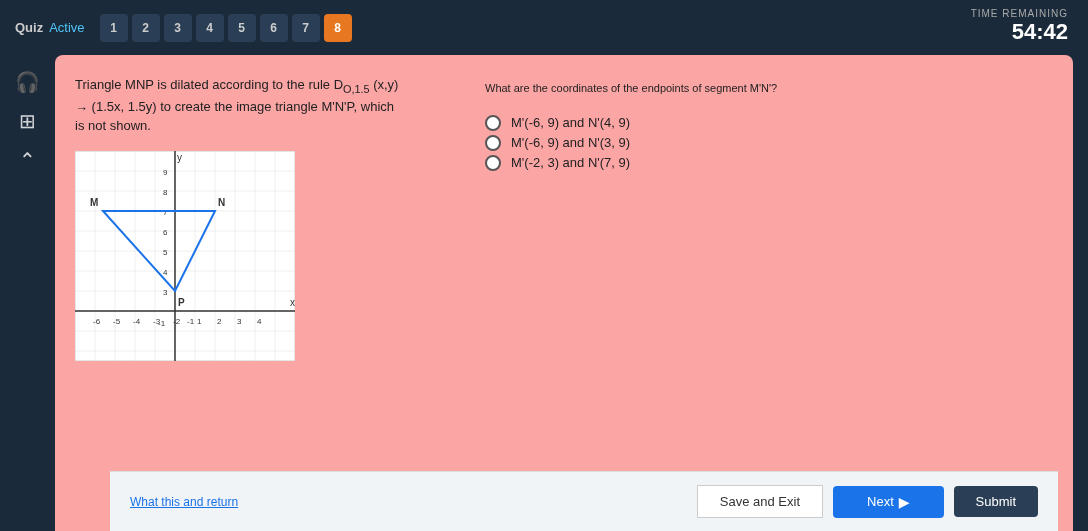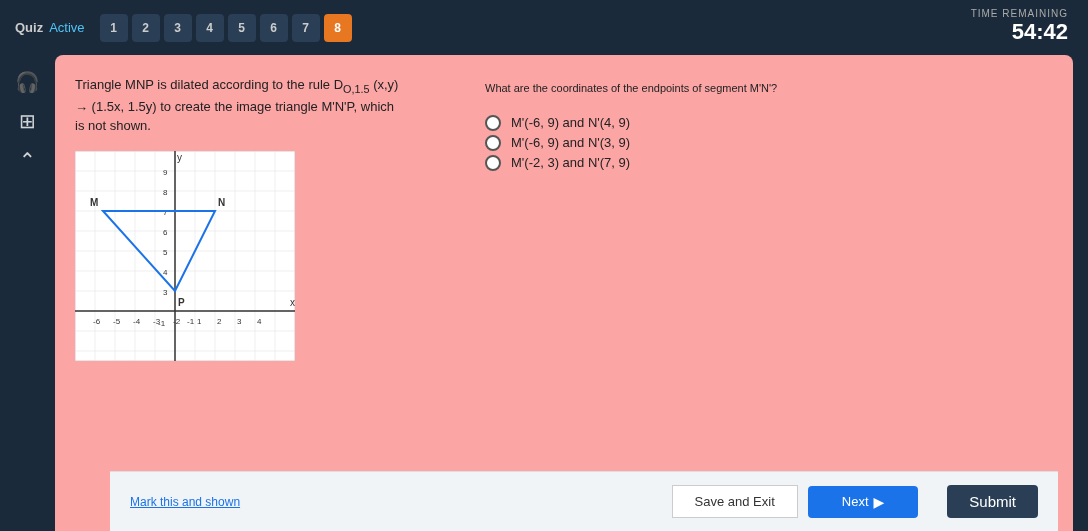--- a/index.html
+++ b/index.html
@@ -243,24 +243,23 @@
       display: flex;
       align-items: center;
       gap: 5px;
     }
 
     .btn-submit {
       padding: 8px 22px;
       background: #2a3f55;
       border: none;
       border-radius: 4px;
-      font-size: 15px;
-      color: white;
-      cursor: pointer;
-      margin-left: 19px;
+      font-size: 13px;
+      color: white;
+      cursor: pointer;
     }
 
     .arrow-right {
       font-size: 14px;
     }
   </style>
 </head>
 <body>
 
 <div class="pencil-icon-top">✏️</div>
@@ -379,21 +378,21 @@
         </div>
         <div class="option-item">
           <div class="radio-circle"></div>
           <span class="option-text">M'(-2, 3) and N'(7, 9)</span>
         </div>
       </div>
     </div>
   </div>
 
   <div class="bottom-bar">
-    <span class="mark-return">Mark this and shown</span>
+    <span class="mark-return">What this and return</span>
     <div class="bottom-buttons">
       <button class="btn-save">Save and Exit</button>
       <button class="btn-next">
         <span>Next</span>
         <span class="arrow-right">▶</span>
       </button>
       <button class="btn-submit">Submit</button>
     </div>
   </div>
 </div>

